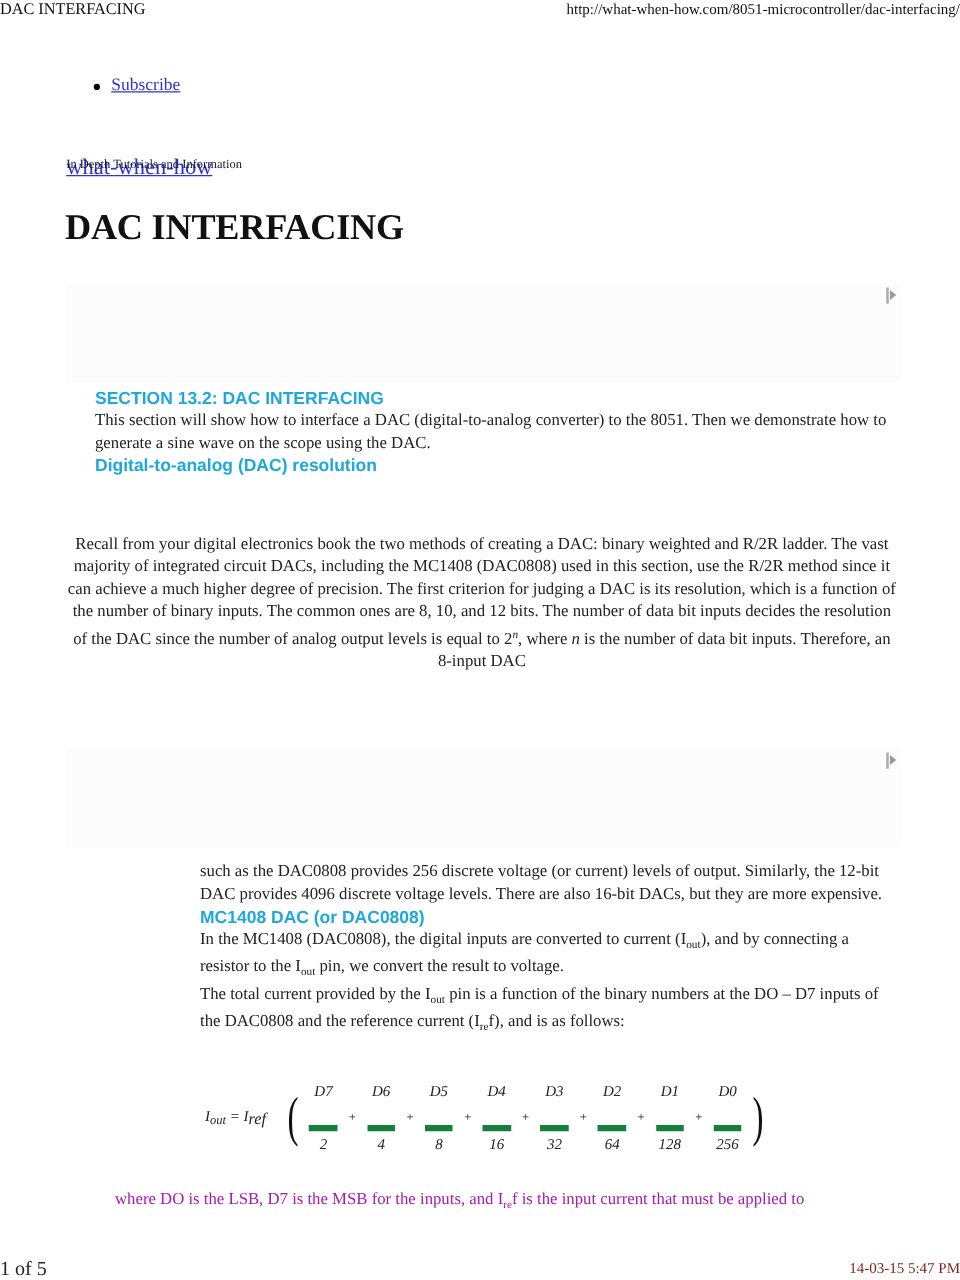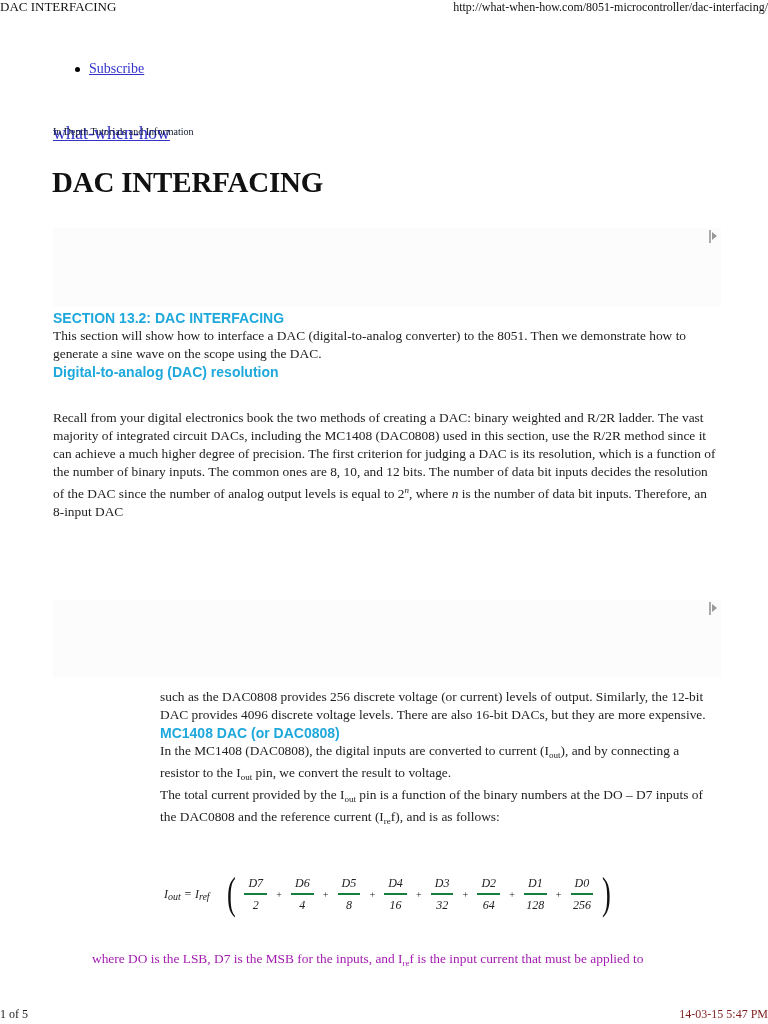--- a/index.html
+++ b/index.html
@@ -19,33 +19,33 @@
     .ad-box { background: #fcfcfc; }
     .ad1 { left: 53px; top: 228px; width: 668px; height: 78px; }
     .ad2 { left: 53px; top: 600px; width: 668px; height: 78px; }
     .adchoice { position: absolute; right: 4px; top: 2px; width: 8px; height: 13px; }
     .adchoice .bar { position: absolute; left: 0; top: 0; width: 2px; height: 13px; background: #aaa; }
     .adchoice .tri { position: absolute; left: 3px; top: 2px; width: 0; height: 0;
       border-top: 4px solid transparent; border-bottom: 4px solid transparent; border-left: 5px solid #999; }
     .content { left: 53px; width: 665px; font-size: 13.4px; line-height: 18px; color: #222; }
     .sec-head { font-family: "Liberation Sans", sans-serif; font-weight: bold; color: #1ea8dc; font-size: 14px; line-height: 18px; }
     p { margin: 0; }
-    .block1 { top: 309px; }
-    .block2 { top: 409px; }
+    .block1 { top: 309px; margin-left: 23px; }
+    .block2 { top: 426px; text-align: center; }
     .block3 { left: 160px; top: 688px; width: 560px; font-size: 13.4px; line-height: 18px; }
     .sub { font-size: 9px; vertical-align: -3px; }
     .formula { left: 164px; top: 866px; width: 450px; height: 56px; font-family: "Liberation Serif", serif; font-style: italic; font-size: 12px; color: #222; display: flex; align-items: center; }
     .f-lhs { margin-right: 14px; white-space: nowrap; }
     .paren { font-style: normal; font-size: 44px; line-height: 44px; transform: scaleX(0.6); color: #111; }
     .frac { display: inline-flex; flex-direction: column; align-items: center; width: 30px; margin: 0 4px; }
-    .frac .num { border-bottom: 2px solid #15803d; padding: 0 4px 2px; }
+    .frac .num { border-bottom: 5px solid #15803d; padding: 0 4px 19px; }
     .frac .den { padding-top: 3px; }
     .plus { font-style: normal; font-size: 10px; margin: 0 3px; }
     .where { left: 92px; top: 951px; font-size: 13.4px; color: #a21caf; white-space: nowrap; }
-    .footer-page { left: 0; top: 1007px; font-size: 12px; color: #222; }
+    .footer-page { left: 0; top: 1007px; font-size: 16px; color: #222; }
     .footer-time { right: 0; top: 1007px; font-size: 12px; color: #7f1d1d; }
   </style>
 </head>
 <body>
 
 <div class="abs hdr-title">DAC INTERFACING</div>
 <div class="abs hdr-url">http://what-when-how.com/8051-microcontroller/dac-interfacing/</div>
 
 <div class="abs bullet-row">
   <span class="bullet-dot"></span>
@@ -81,21 +81,21 @@
 </div>
 
 <div class="abs block3">
   <p>such as the DAC0808 provides 256 discrete voltage (or current) levels of output. Similarly, the 12-bit DAC provides 4096 discrete voltage levels. There are also 16-bit DACs, but they are more expensive.</p>
   <div class="sec-head">MC1408 DAC (or DAC0808)</div>
   <p><span>In the MC1408 (DAC0808), the digital inputs are converted to current (I</span><span class="sub">out</span><span>), and by connecting a resistor to the I</span><span class="sub">out</span><span> pin, we convert the result to voltage.</span></p>
   <p><span>The total current provided by the I</span><span class="sub">out</span><span> pin is a function of the binary numbers at the DO – D7 inputs of the DAC0808 and the reference current (I</span><span class="sub">re</span><span>f), and is as follows:</span></p>
 </div>
 
 <div class="abs formula">
-  <span class="f-lhs"><span>I</span><span style="font-size:10px;vertical-align:-2px">out</span><span> = I</span><span style="font-size:10px;vertical-align:-2px">ref</span></span>
+  <span class="f-lhs"><span>I</span><span style="font-size:10px;vertical-align:-2px">out</span><span> = I</span><span style="font-size:13px;vertical-align:-2px">ref</span></span>
   <span class="paren">(</span>
   <span class="frac">
       <span class="num">D7</span>
       <span class="den">2</span>
     </span>
   <span class="plus">+</span>
   <span class="frac">
       <span class="num">D6</span>
       <span class="den">4</span>
     </span>

